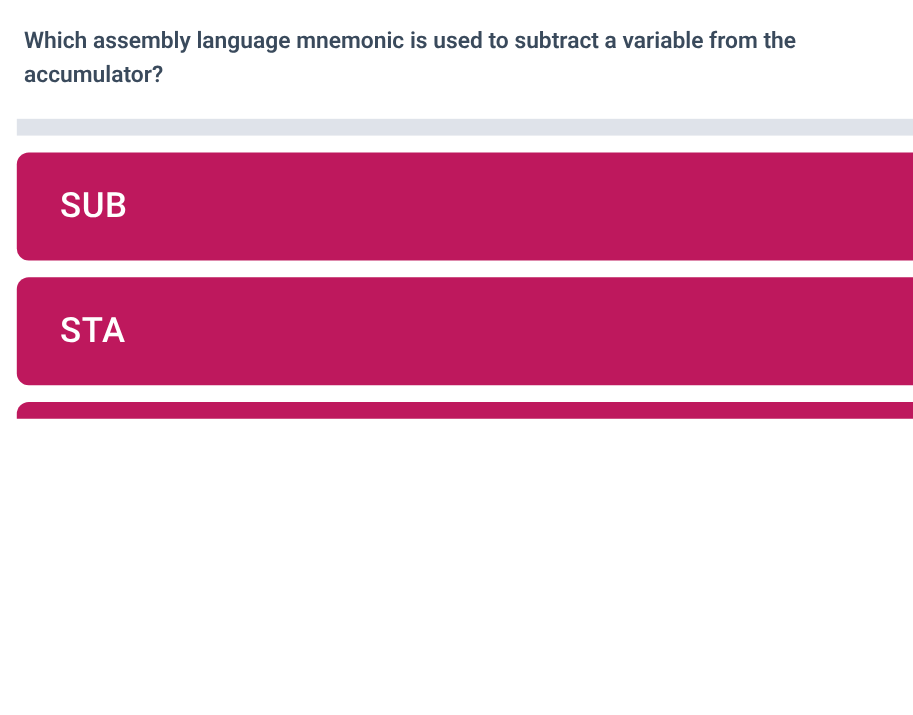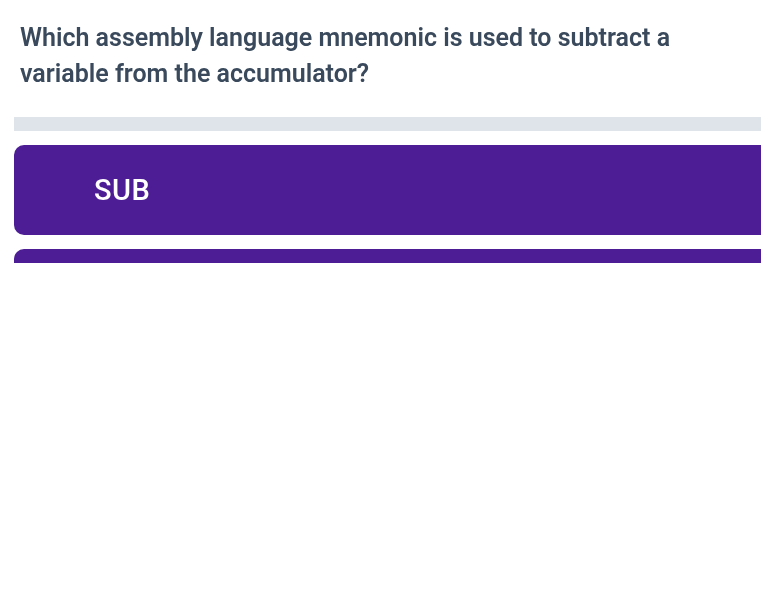--- a/index.html
+++ b/index.html
@@ -5,39 +5,39 @@
   * { margin: 0; padding: 0; box-sizing: border-box; }
   body {
     font-family: -apple-system, BlinkMacSystemFont, "Segoe UI", Roboto, Helvetica, Arial, sans-serif;
     background: #ffffff;
     width: 761px;
     height: 596px;
     overflow: hidden;
   }
   .question {
     padding: 20px 20px 24px 20px;
-    font-size: 25px;
+    font-size: 19px;
     font-weight: 600;
     color: #3a4a5c;
     line-height: 1.45;
   }
   .progress-track {
     height: 14px;
     background: #dfe3ea;
     margin: 0 0 0 14px;
   }
   .options {
     padding: 14px 0 0 14px;
   }
   .option {
-    background: #4c1d95;
+    background: #be185d;
     color: #ffffff;
     font-size: 29px;
     font-weight: 500;
-    padding: 28px 0 28px 80px;
+    padding: 28px 0 28px 36px;
     margin-bottom: 14px;
     border-top-left-radius: 10px;
     border-bottom-left-radius: 10px;
     cursor: pointer;
     letter-spacing: 0.5px;
   }
   .option.partial {
     padding-bottom: 0;
     border-bottom-left-radius: 0;
     height: 14px;
@@ -48,14 +48,15 @@
 </style>
 </head>
 <body>
 
 <div class="question">Which assembly language mnemonic is used to subtract a variable from the accumulator?</div>
 
 <div class="progress-track"></div>
 
 <div class="options">
   <div class="option">SUB</div>
+  <div class="option">STA</div>
   <div class="option partial"></div>
 </div>
 
 </body></html>

